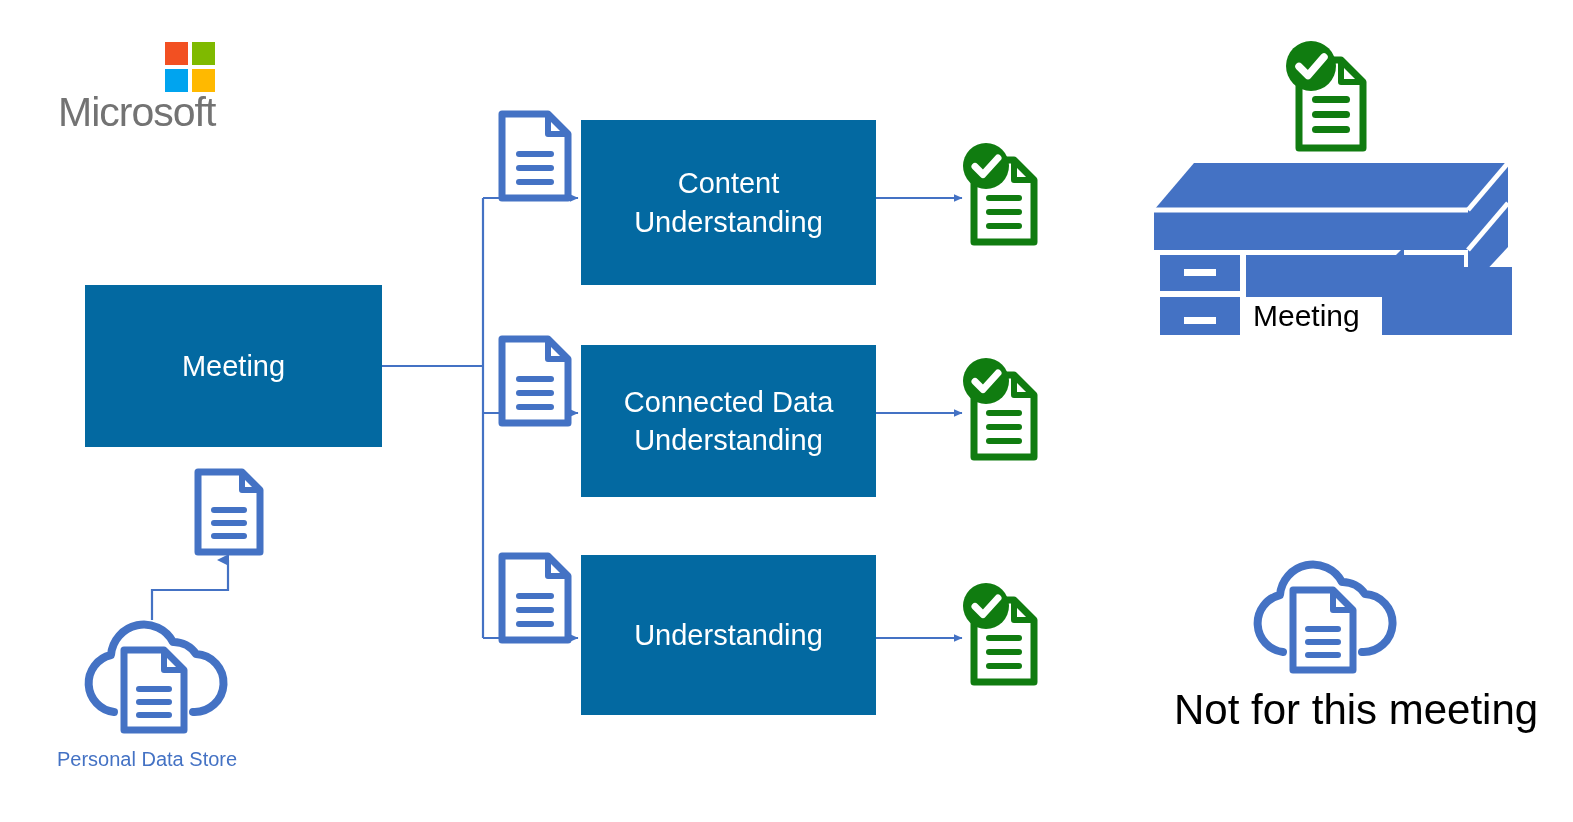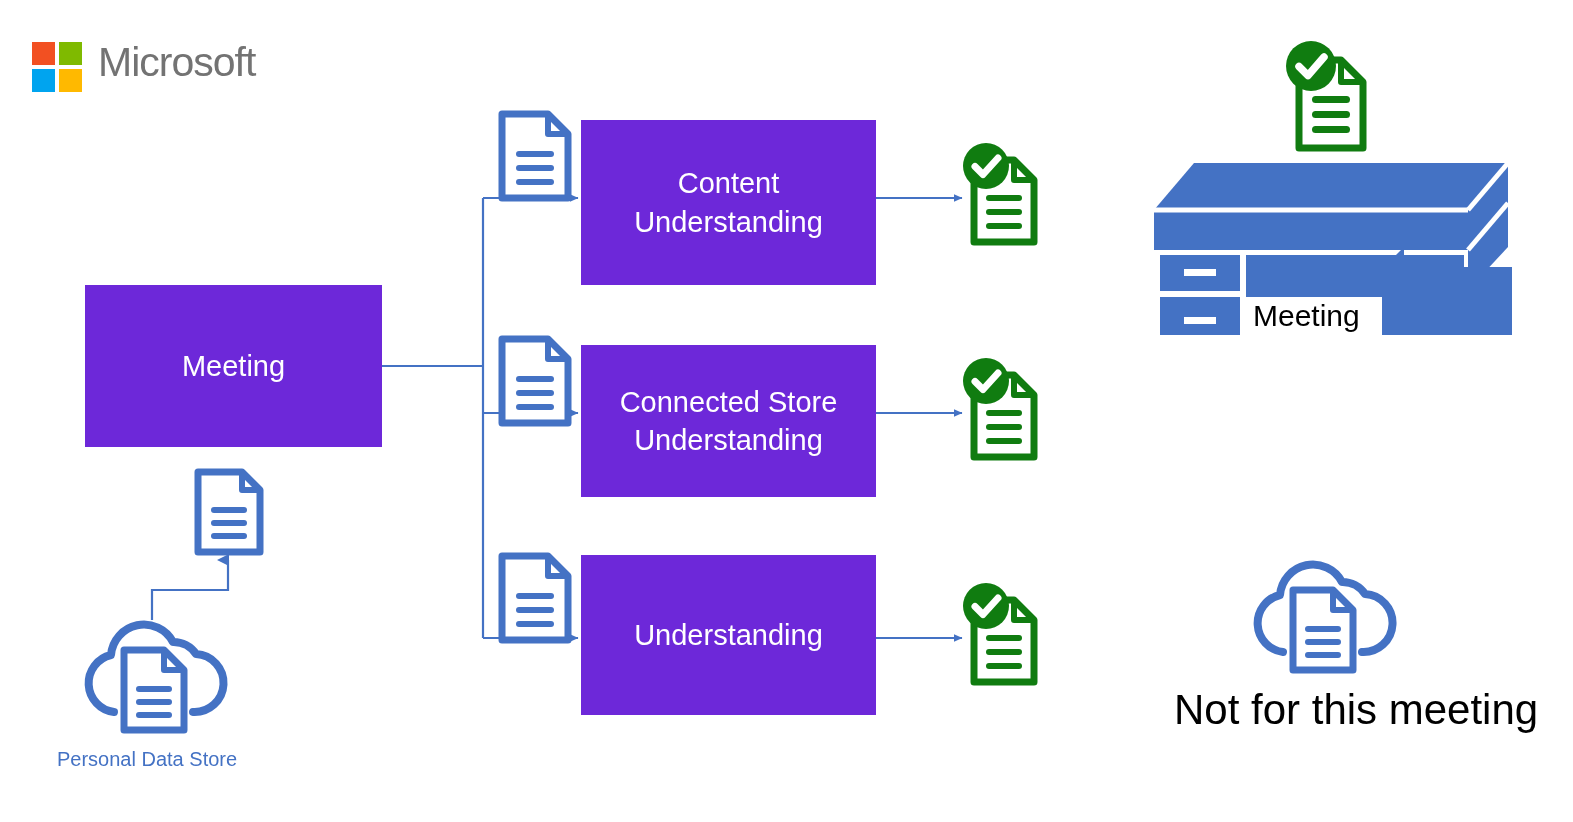--- a/index.html
+++ b/index.html
@@ -6,29 +6,29 @@
   body{
     width:1573px;height:822px;
     background:#ffffff;
     font-family:"Liberation Sans","DejaVu Sans",sans-serif;
     overflow:hidden;
     position:relative;
   }
   #stage{position:absolute;left:0;top:0;width:1573px;height:822px;}
 
   
-  .ms-logo{position:absolute;left:32px;top:42px;display:flex;align-items:flex-start;}
+  .ms-logo{position:absolute;left:42px;top:42px;display:flex;align-items:flex-end;flex-direction:column;}
   .ms-squares{width:50px;height:50px;display:grid;grid-template-columns:23px 23px;
               grid-template-rows:23px 23px;gap:4px;}
   .ms-sq{width:23px;height:23px;}
   .ms-word{margin-left:16px;font-size:41px;color:#737373;letter-spacing:-1px;
            font-weight:400;line-height:1;white-space:nowrap;}
 
   
-  .pbox{position:absolute;background:#6d28d9;color:#fff;display:flex;
+  .pbox{position:absolute;background:#0369a1;color:#fff;display:flex;
         align-items:center;justify-content:center;text-align:center;
         font-size:29px;line-height:1.32;font-weight:400;padding:0 10px;
         box-sizing:border-box;}
   .pbox span{display:block;}
 
   
   .lbl{position:absolute;white-space:nowrap;}
   .lbl-blue{color:#4472C4;font-size:20px;font-weight:400;}
   .lbl-black{color:#000;font-size:30px;font-weight:400;}
   .lbl-black-lg{color:#000;font-size:42px;font-weight:400;}
@@ -99,21 +99,21 @@
 
   <div class="pbox" style="left:581px;top:120px;width:295px;height:165px;">
     <div>
       <span>Content</span>
       <span>Understanding</span>
     </div>
   </div>
 
   <div class="pbox" style="left:581px;top:345px;width:295px;height:152px;">
     <div>
-      <span>Connected Store</span>
+      <span>Connected Data</span>
       <span>Understanding</span>
     </div>
   </div>
 
   <div class="pbox" style="left:581px;top:555px;width:295px;height:160px;">
     <div>
       <span>Understanding</span>
     </div>
   </div>
 

